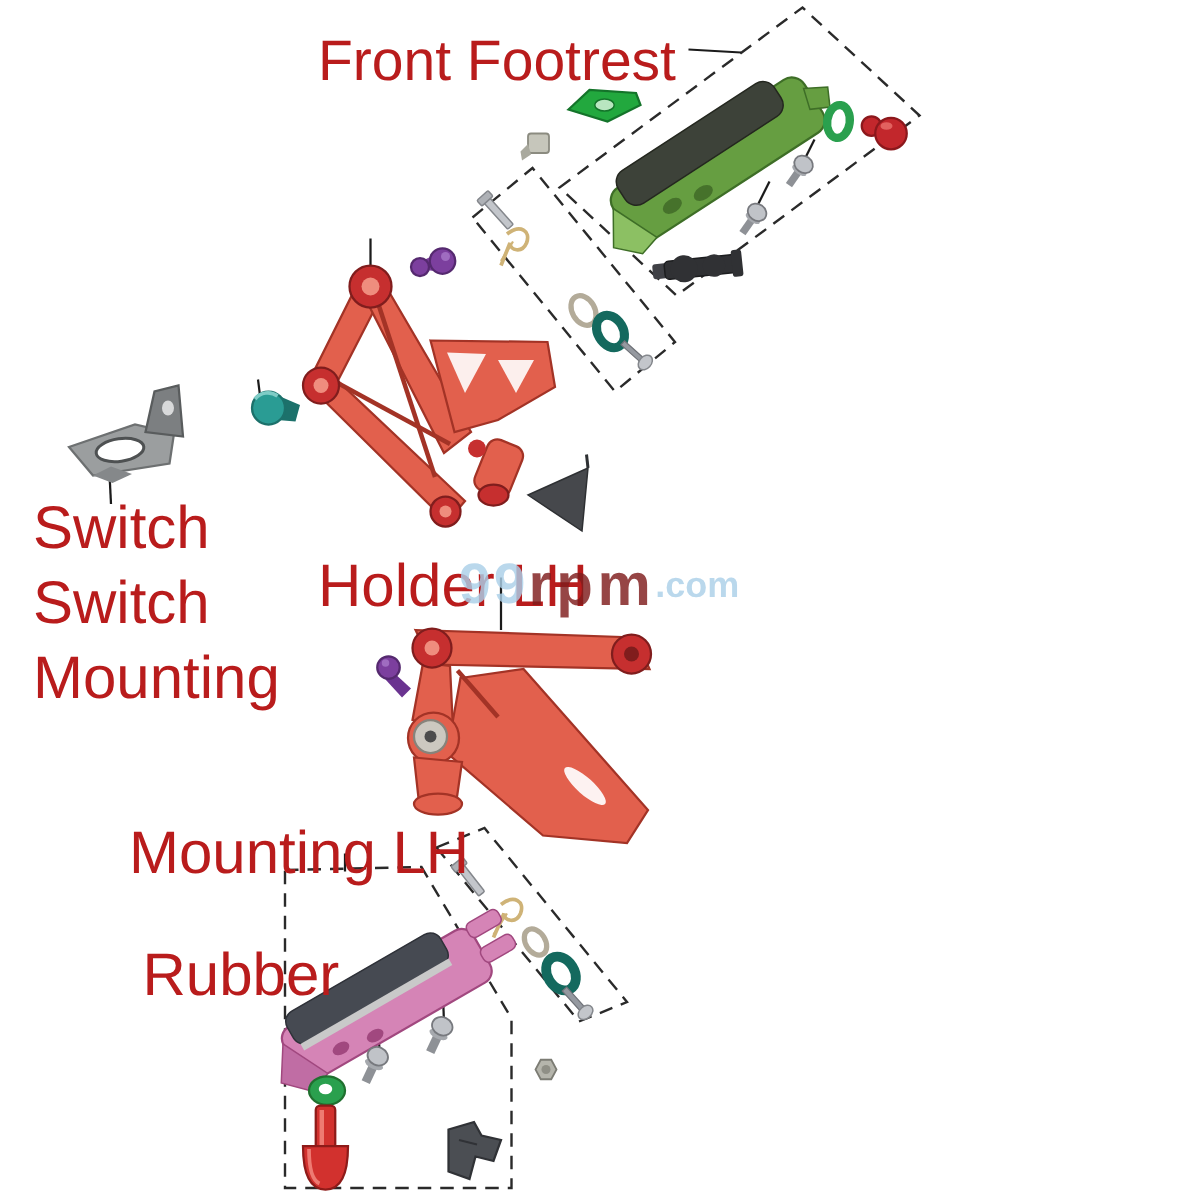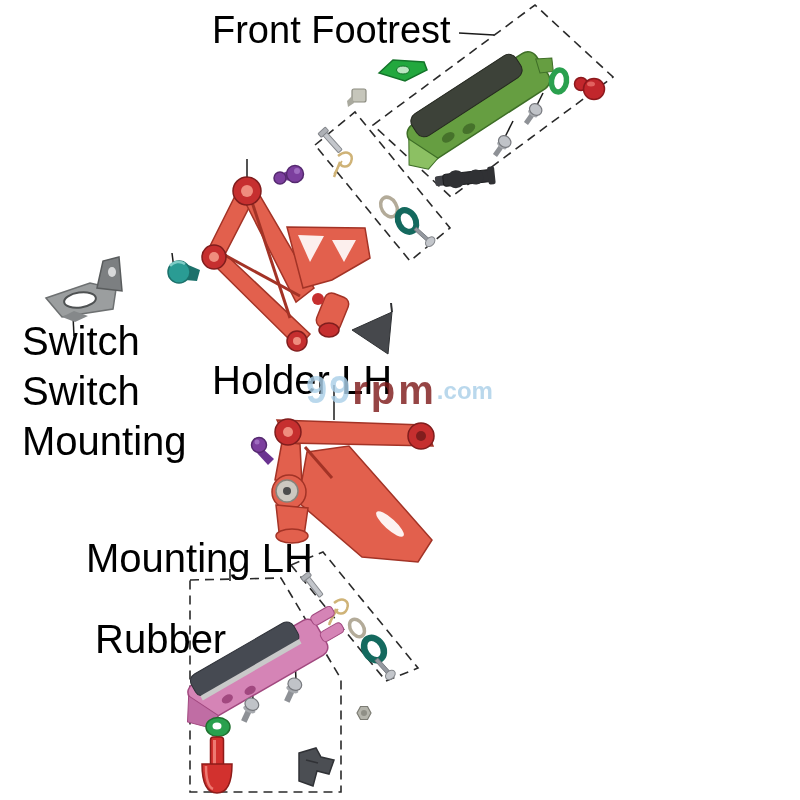--- a/index.html
+++ b/index.html
@@ -1,20 +1,20 @@
 <!DOCTYPE html>
 <html><head>
 <meta charset="utf-8">
 <style>
   html,body{margin:0;padding:0;background:#fff;}
   body{width:800px;height:800px;overflow:hidden;font-family:"Liberation Sans",sans-serif;}
   .stage{position:relative;width:800px;height:800px;background:#fff;}
   .art{position:absolute;left:0;top:0;}
 
-  .label{position:absolute;color:#000000;font-size:40px;line-height:1.2;white-space:nowrap;}
+  .label{position:absolute;color:#b91c1c;font-size:40px;line-height:1.2;white-space:nowrap;margin-top:11px;}
   #label-front{left:212px;top:8px;font-size:38px;}
   #label-holder-rh{left:122px;top:124px;}
   #label-brake{left:22px;top:316px;line-height:50px;}
   #label-holder-lh{left:212px;top:356px;}
   #label-footrest-lh{left:86px;top:534px;}
   #label-rubber{left:95px;top:614px;line-height:51px;}
 
   .watermark{position:absolute;left:306px;top:368px;display:flex;align-items:center;opacity:.82;}
   .wm-prefix{font-size:38px;color:#abd0e9;font-weight:600;letter-spacing:2px;}
   .wm-name{font-size:40px;color:#7f1d1d;font-weight:bold;letter-spacing:3px;}

